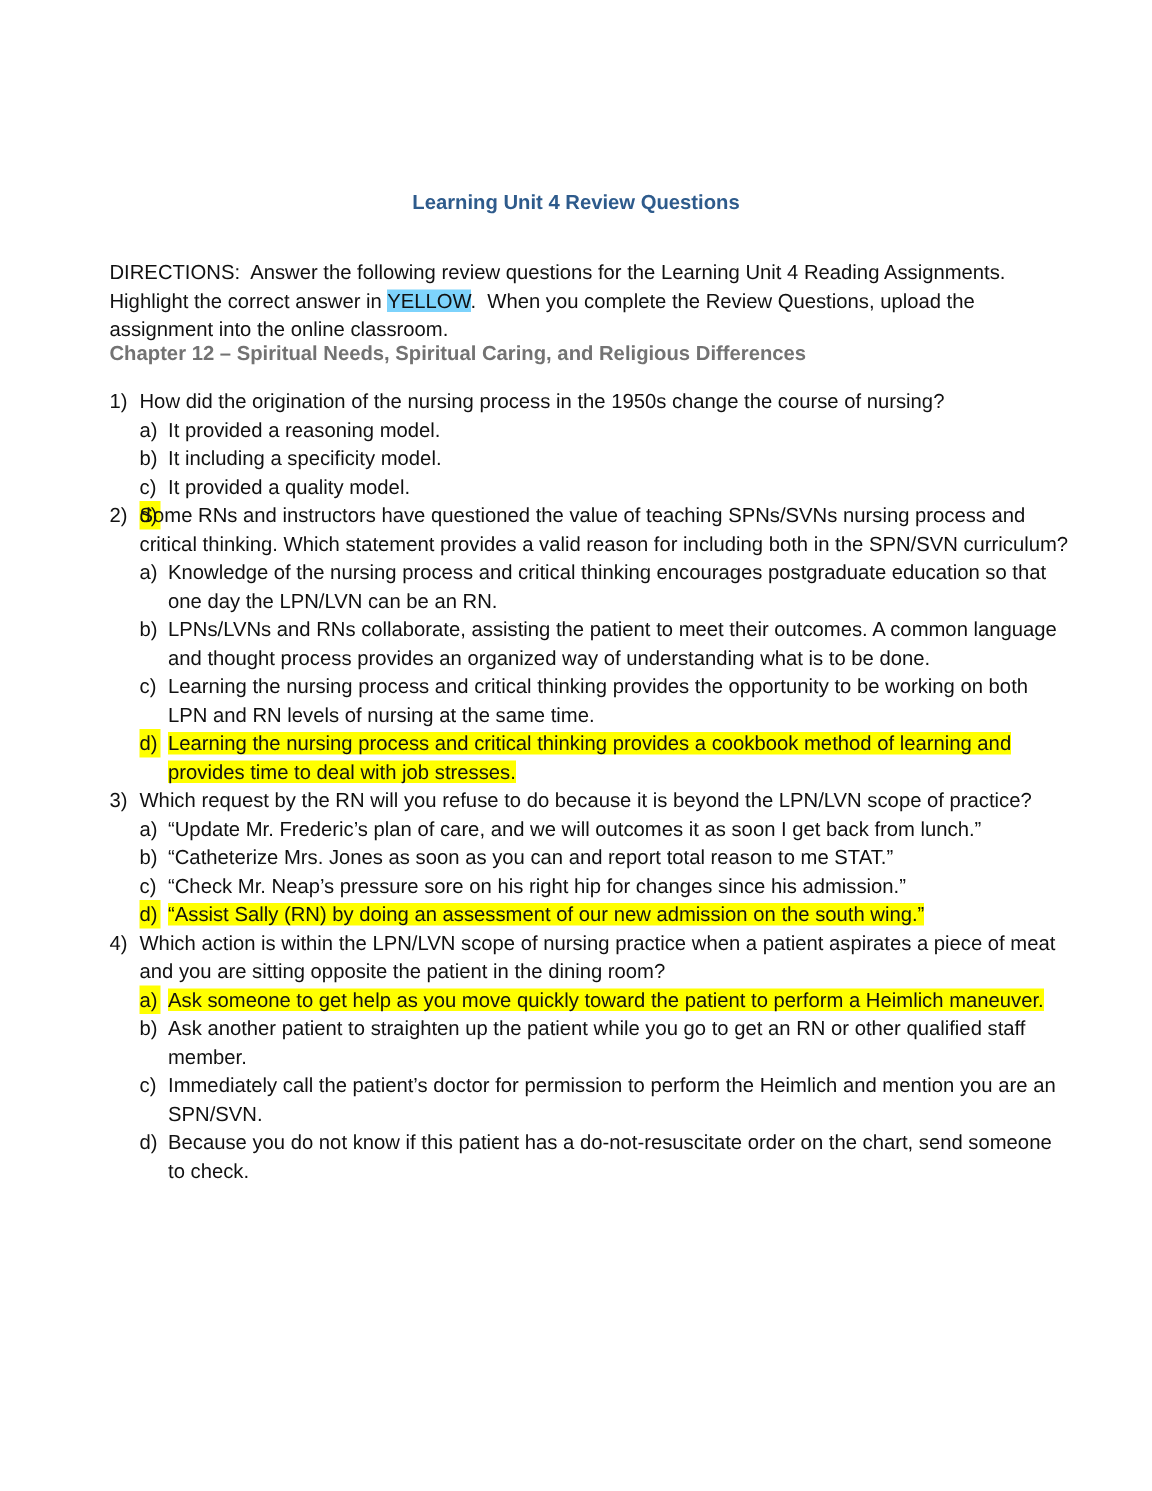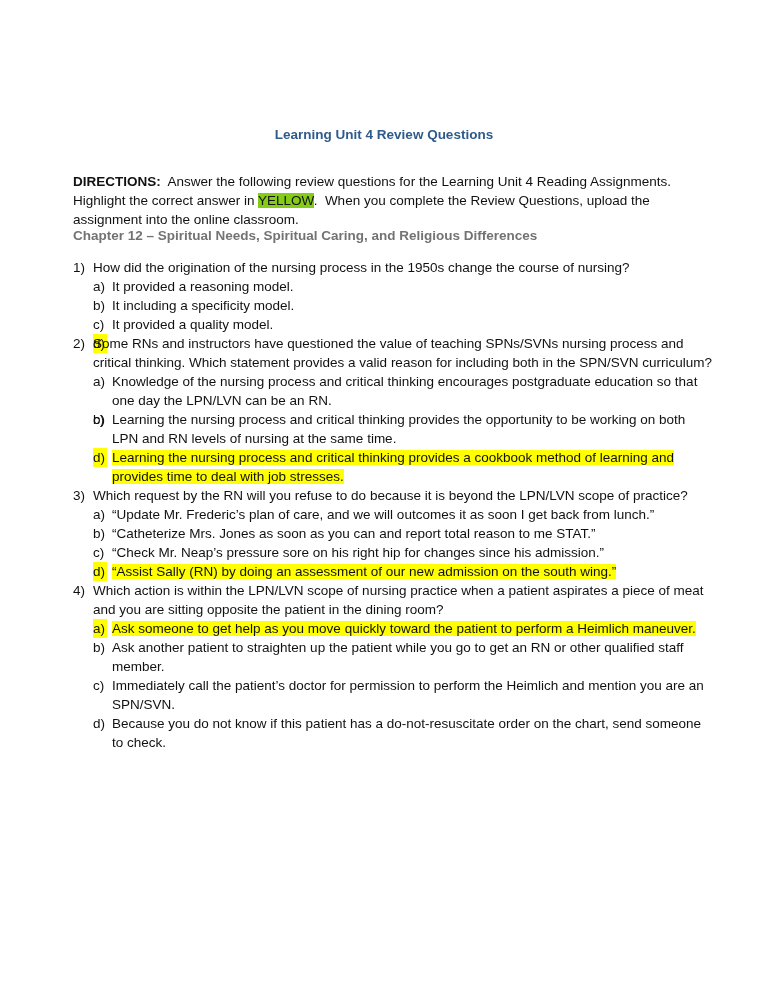--- a/index.html
+++ b/index.html
@@ -3,22 +3,22 @@
 <meta charset="utf-8">
 <style>
   html, body { margin: 0; padding: 0; background: #ffffff; }
   body { width: 768px; height: 994px; position: relative; overflow: hidden;
          font-family: "Liberation Sans", sans-serif; color: #111; }
   .page { position: absolute; left: 0; top: 6px; width: 768px; height: 710px; padding-left: 32px; }
   .title { position: absolute; top: 121px; left: 0; width: 768px; text-align: center;
            font-size: 13.5px; font-weight: bold; color: #2e5b8c; }
   .directions { position: absolute; top: 166px; left: 73px; width: 640px;
                 font-size: 13.5px; line-height: 19px; }
-  .directions b { font-weight: bold; }
-  .hl { background: #84cc16; margin-top: 24px; }
+  .directions b { font-weight: normal; }
+  .hl { background: #7dd3fc; margin-top: 24px; }
   .chapter { position: absolute; top: 222px; left: 73px; font-size: 13.5px;
              font-weight: bold; color: #737373; }
   .questions { position: absolute; top: 252px; left: 73px; width: 640px;
                font-size: 13.5px; line-height: 19px; }
   .q { position: relative; padding-left: 20px; }
   .q-num { position: absolute; left: 0; top: 0; }
   .opts { margin: 0; padding: 0; }
   .opt { position: relative; padding-left: 19px; }
   .opt-letter { position: absolute; left: 0; top: 0; }
   .opt.correct .opt-letter, .opt.correct .opt-text { background: #ffff00; }
@@ -45,21 +45,21 @@
         <div class="opt"><span class="opt-letter">c)</span><span class="opt-text">It provided a quality model.</span></div>
         <div class="opt correct"><span class="opt-letter">d)</span></div>
       </div>
     </div>
 
     <div class="q">
       <span class="q-num">2)</span>
       <div>Some RNs and instructors have questioned the value of teaching SPNs/SVNs nursing process and critical thinking. Which statement provides a valid reason for including both in the SPN/SVN curriculum?</div>
       <div class="opts">
         <div class="opt"><span class="opt-letter">a)</span><span class="opt-text">Knowledge of the nursing process and critical thinking encourages postgraduate education so that one day the LPN/LVN can be an RN.</span></div>
-        <div class="opt"><span class="opt-letter">b)</span></div>
+        <div class="opt"><span class="opt-letter">b)</span><span class="opt-text">LPNs/LVNs and RNs collaborate, assisting the patient to meet their outcomes. A common language and thought process provides an organized way of understanding what is to be done.</span></div>
         <div class="opt"><span class="opt-letter">c)</span><span class="opt-text">Learning the nursing process and critical thinking provides the opportunity to be working on both LPN and RN levels of nursing at the same time.</span></div>
         <div class="opt correct"><span class="opt-letter">d)</span><span class="opt-text">Learning the nursing process and critical thinking provides a cookbook method of learning and provides time to deal with job stresses.</span></div>
       </div>
     </div>
 
     <div class="q">
       <span class="q-num">3)</span>
       <div>Which request by the RN will you refuse to do because it is beyond the LPN/LVN scope of practice?</div>
       <div class="opts">
         <div class="opt"><span class="opt-letter">a)</span><span class="opt-text">“Update Mr. Frederic’s plan of care, and we will outcomes it as soon I get back from lunch.”</span></div>

